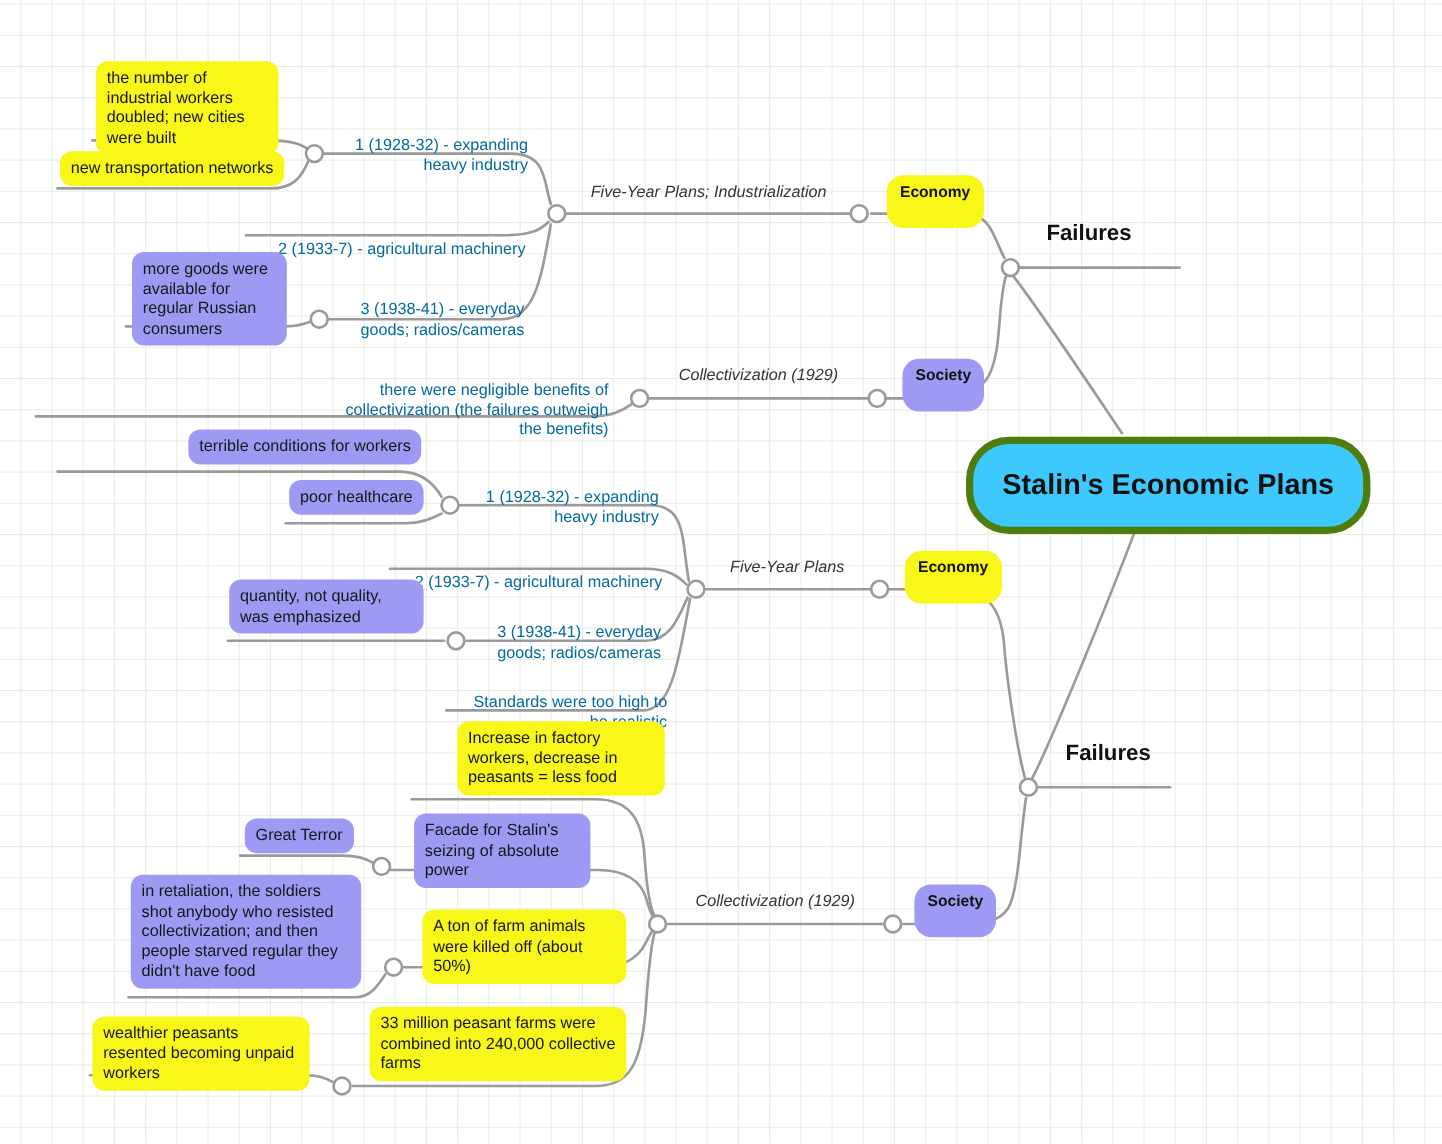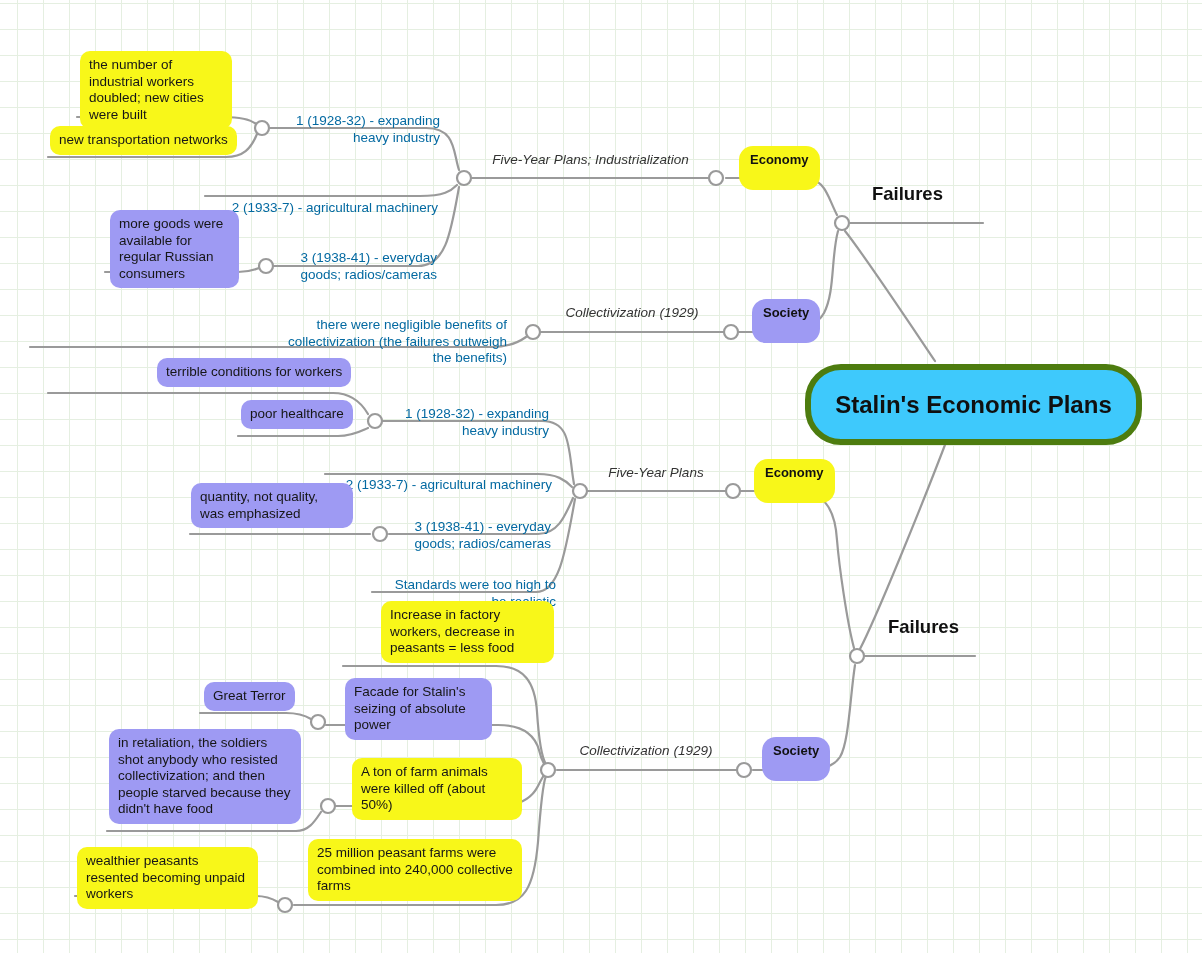--- a/index.html
+++ b/index.html
@@ -139,15 +139,15 @@
 
 <div class="plain" style="left:384px;top:549px;width:172px;">Standards were too high to be realistic</div>
 
 <div class="pill purple" style="left:762px;top:737px;">Society</div>
 <div class="edge-label" style="left:548px;top:743px;width:196px;">Collectivization (1929)</div>
 
 <div class="node yellow" style="left:347px;top:601px;width:173px;margin-left:34px;">Increase in factory workers, decrease in peasants = less food</div>
 <div class="node purple" style="left:345px;top:678px;width:147px;">Facade for Stalin's seizing of absolute power</div>
 <div class="node purple nowrap" style="left:204px;top:682px;">Great Terror</div>
 <div class="node yellow" style="left:352px;top:758px;width:170px;">A ton of farm animals were killed off (about 50%)</div>
-<div class="node purple" style="left:109px;top:729px;width:192px;">in retaliation, the soldiers shot anybody who resisted collectivization; and then people starved because they didn't have food</div>
-<div class="node yellow" style="left:308px;top:839px;width:214px;">25 million peasant farms were combined into 240,000 collective farms</div>
+<div class="node purple" style="left:109px;top:729px;width:192px;">in retaliation, the soldiers shot anybody who resisted collectivization; and then people starved regular they didn't have food</div>
+<div class="node yellow" style="left:308px;top:839px;width:214px;">33 million peasant farms were combined into 240,000 collective farms</div>
 <div class="node yellow" style="left:77px;top:847px;width:181px;">wealthier peasants resented becoming unpaid workers</div>
 
 </body></html>

